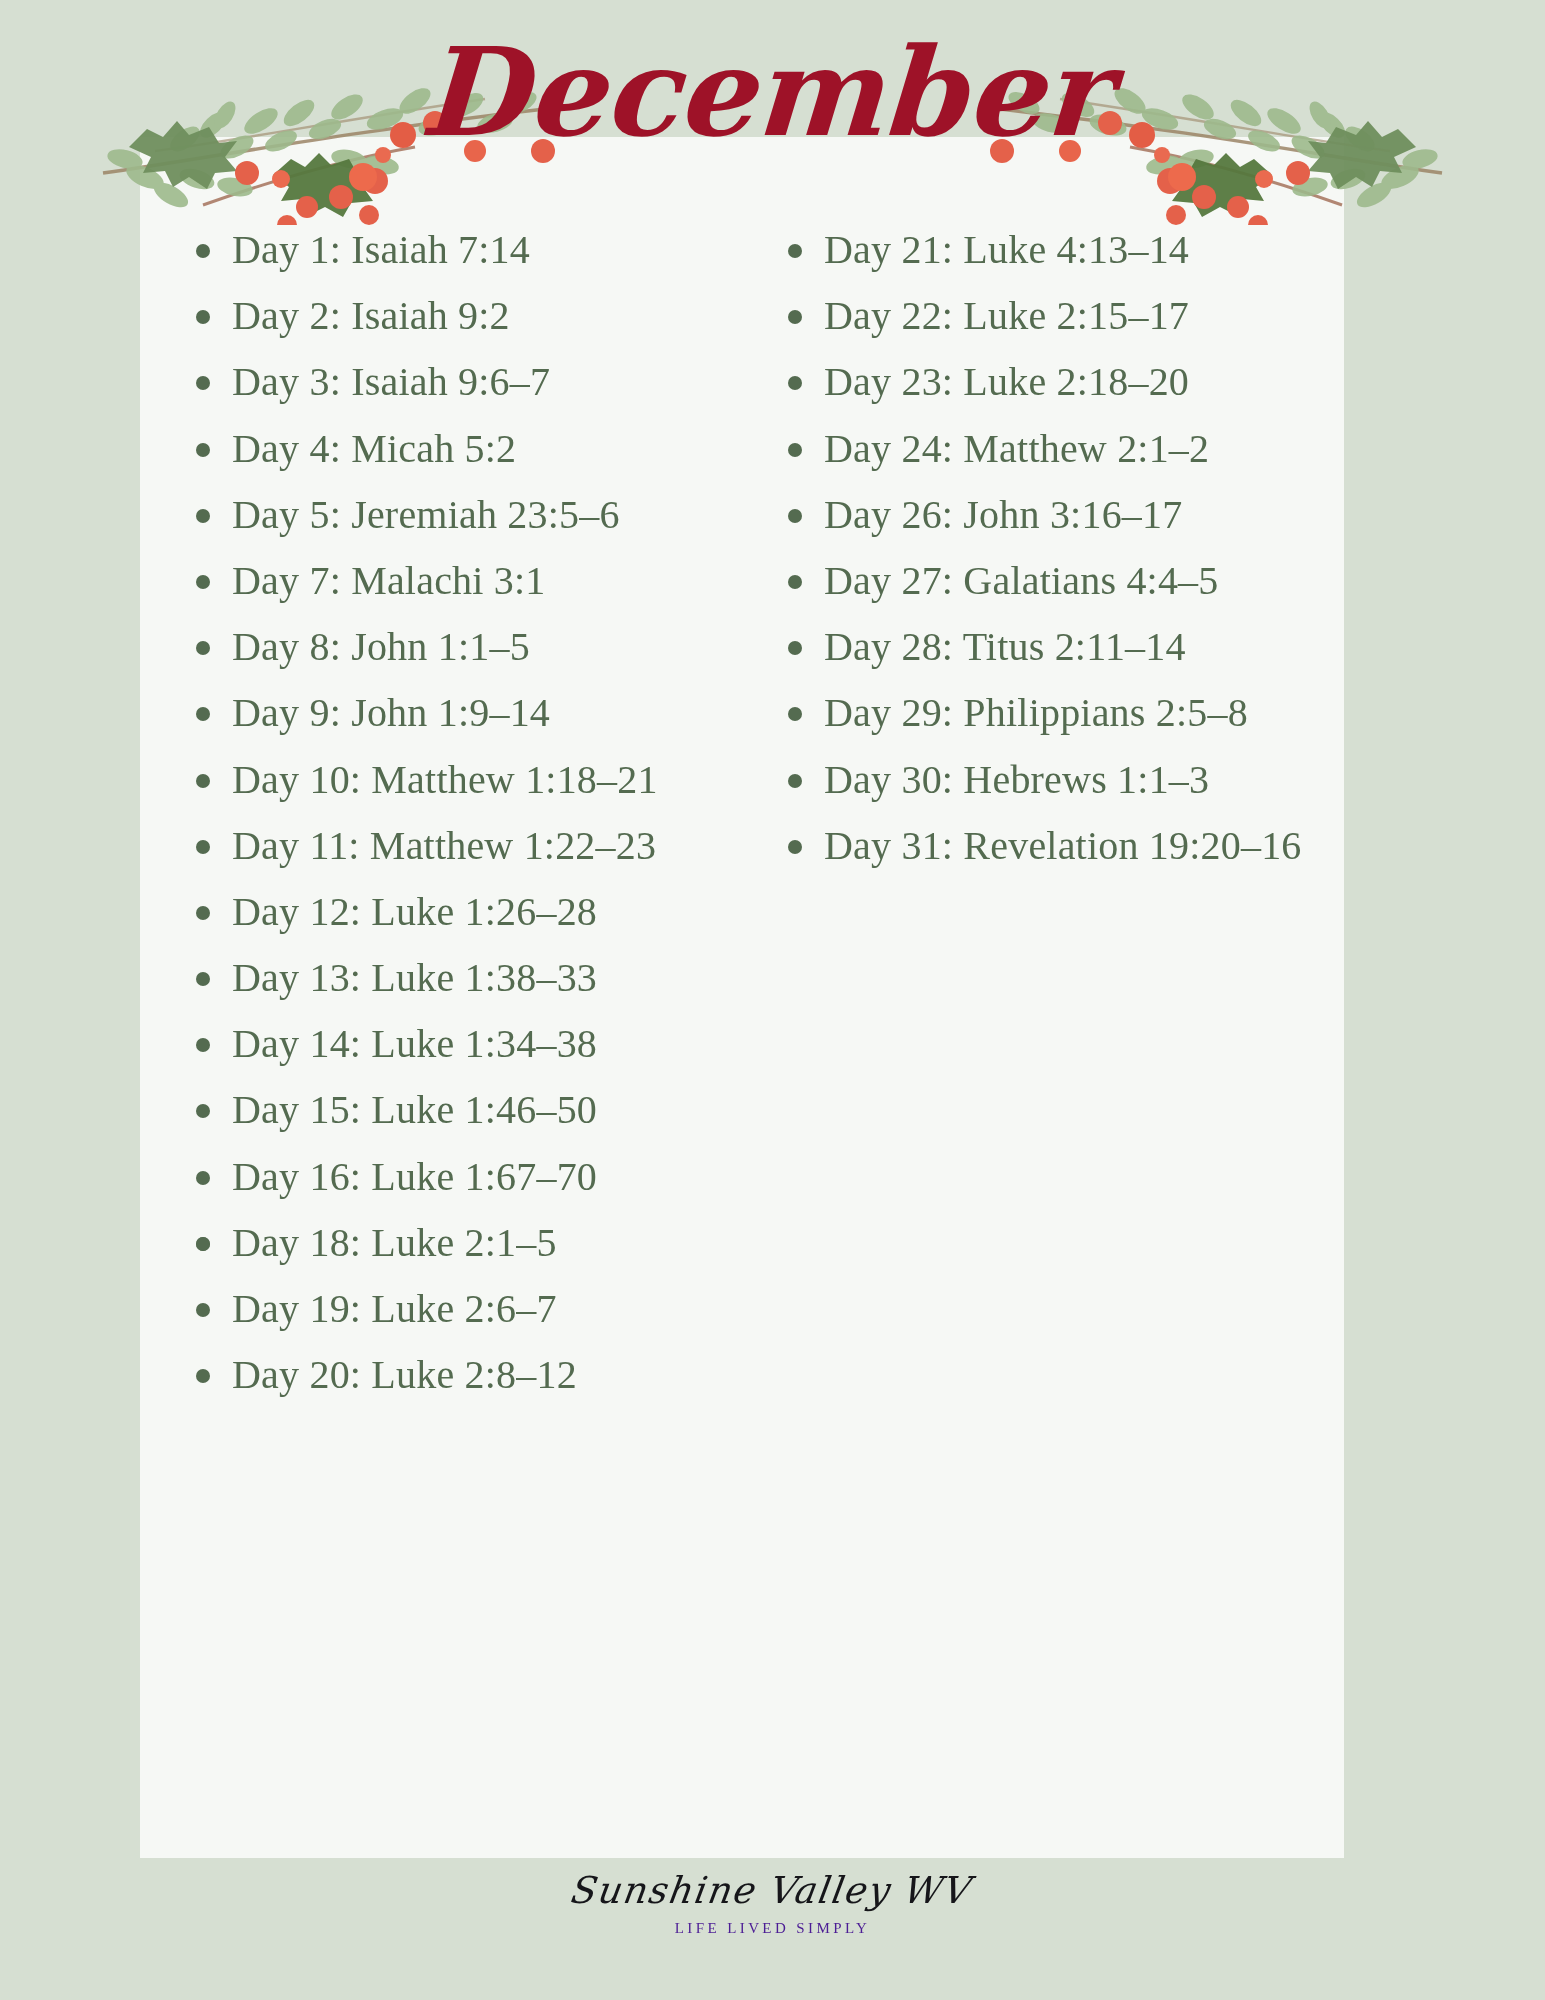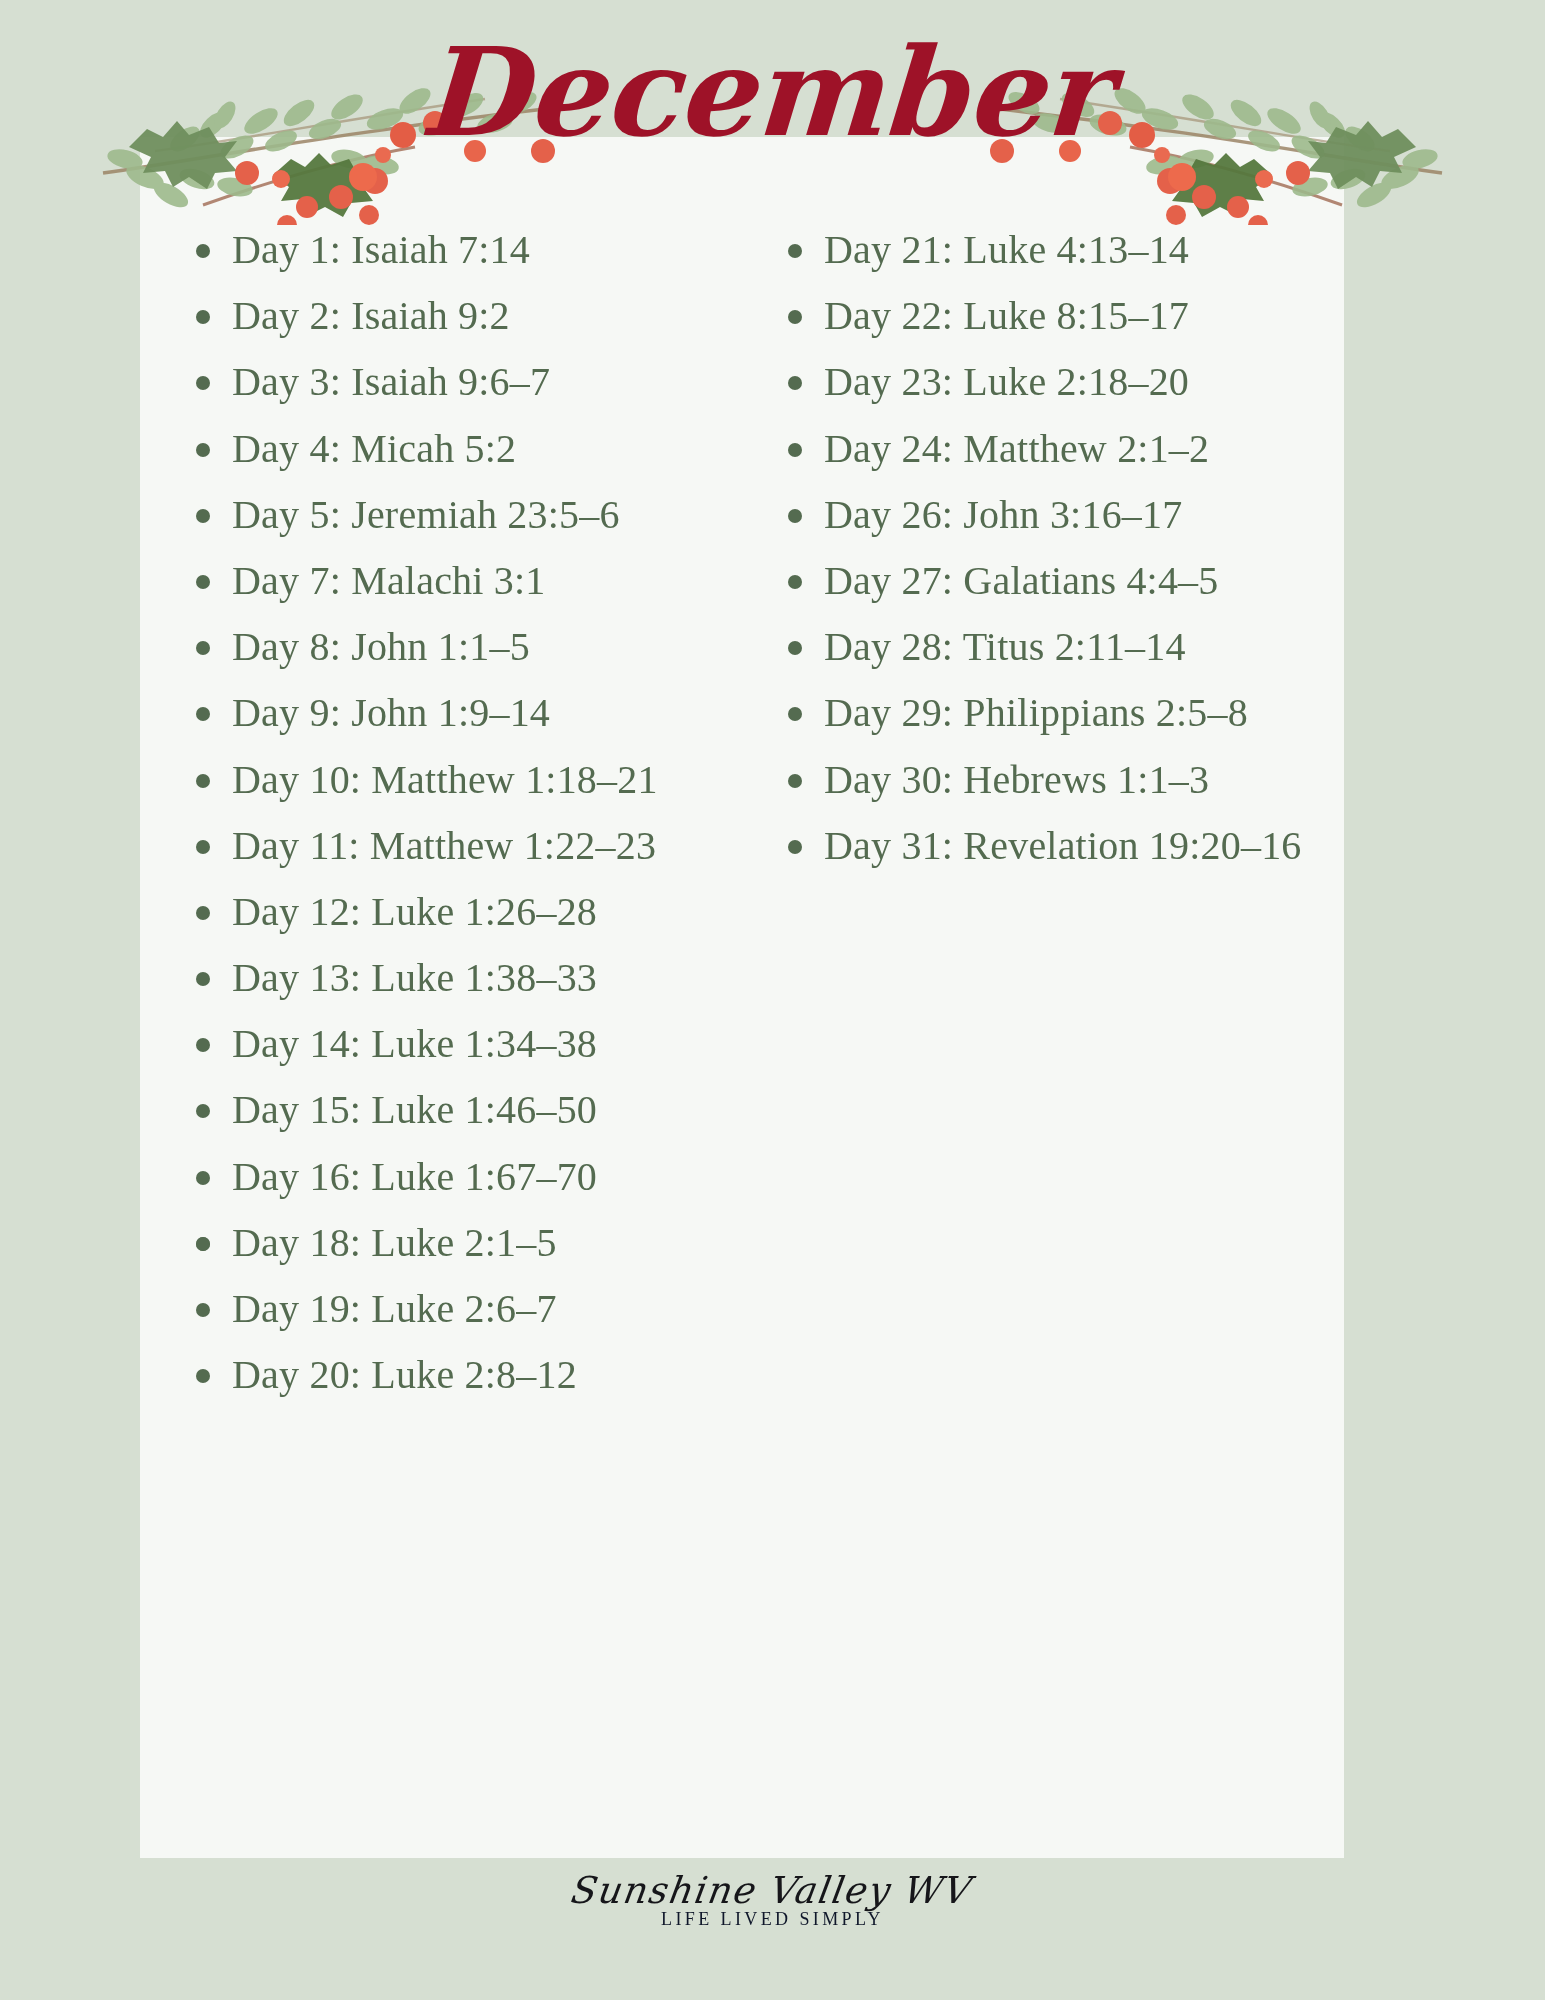--- a/index.html
+++ b/index.html
@@ -106,25 +106,25 @@
     font-family: "DejaVu Serif", serif;
     font-style: italic;
     font-size: 37px;
     color: #16161a;
     letter-spacing: 1.5px;
     transform: skewX(-10deg);
     display: inline-block;
     line-height: 1;
   }
   .brand-tagline {
-    margin-top: 1px;
+    margin-top: 12px;
     font-family: "Liberation Serif", serif;
-    font-size: 18px;
+    font-size: 15px;
     letter-spacing: 3.4px;
-    color: #0f172a;
+    color: #4c1d95;
     text-transform: uppercase;
     line-height: 1;
   }
 </style>
 </head>
 <body>
 
 <div class="page"></div>
 
 <div class="botanical left">
@@ -257,21 +257,21 @@
         <li class="day-item"><span class="bullet"></span><span>Day 16: Luke 1:67–70</span></li>
         <li class="day-item"><span class="bullet"></span></li>
         <li class="day-item"><span class="bullet"></span><span>Day 18: Luke 2:1–5</span></li>
         <li class="day-item"><span class="bullet"></span><span>Day 19: Luke 2:6–7</span></li>
         <li class="day-item"><span class="bullet"></span><span>Day 20: Luke 2:8–12</span></li>
       </ul>
   </div>
   <div class="col right">
     <ul class="day-list">
         <li class="day-item"><span class="bullet"></span><span>Day 21: Luke 4:13–14</span></li>
-        <li class="day-item"><span class="bullet"></span><span>Day 22: Luke 8:15–17</span></li>
+        <li class="day-item"><span class="bullet"></span><span>Day 22: Luke 2:15–17</span></li>
         <li class="day-item"><span class="bullet"></span><span>Day 23: Luke 2:18–20</span></li>
         <li class="day-item"><span class="bullet"></span><span>Day 24: Matthew 2:1–2</span></li>
         <li class="day-item"><span class="bullet"></span><span>Day 26: John 3:16–17</span></li>
         <li class="day-item"><span class="bullet"></span><span>Day 27: Galatians 4:4–5</span></li>
         <li class="day-item"><span class="bullet"></span><span>Day 28: Titus 2:11–14</span></li>
         <li class="day-item"><span class="bullet"></span><span>Day 29: Philippians 2:5–8</span></li>
         <li class="day-item"><span class="bullet"></span><span>Day 30: Hebrews 1:1–3</span></li>
         <li class="day-item"><span class="bullet"></span><span>Day 31: Revelation 19:20–16</span></li>
       </ul>
   </div>

